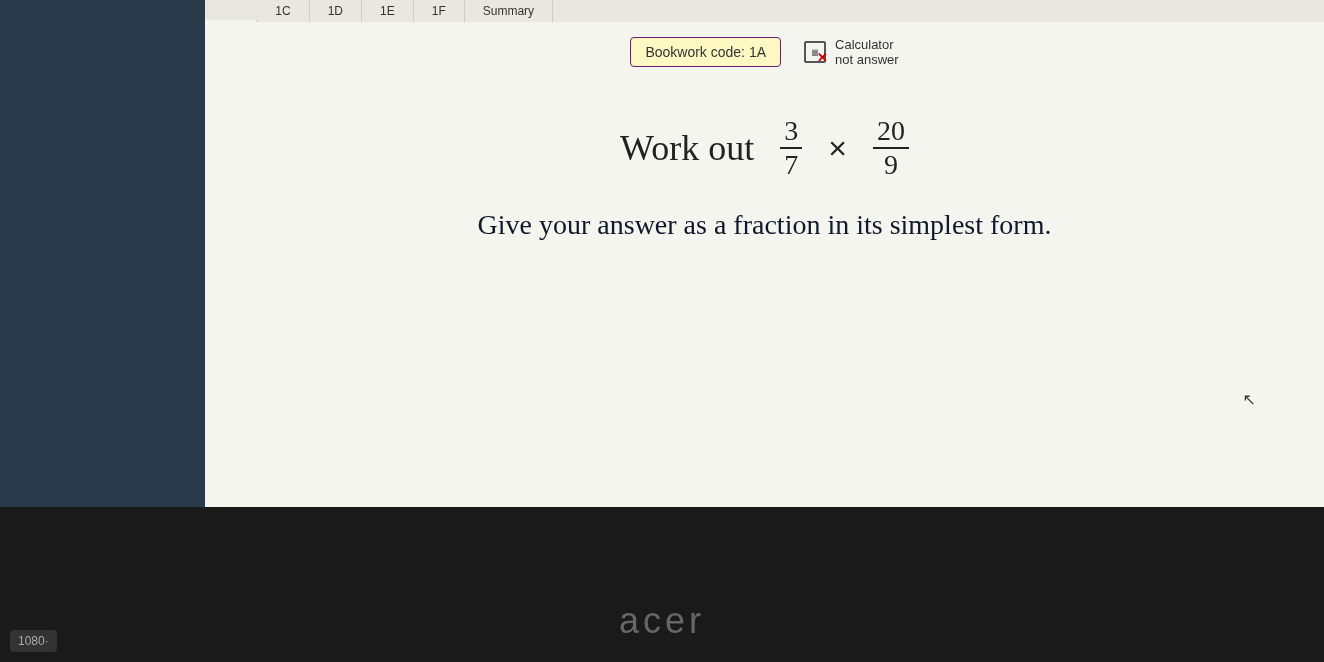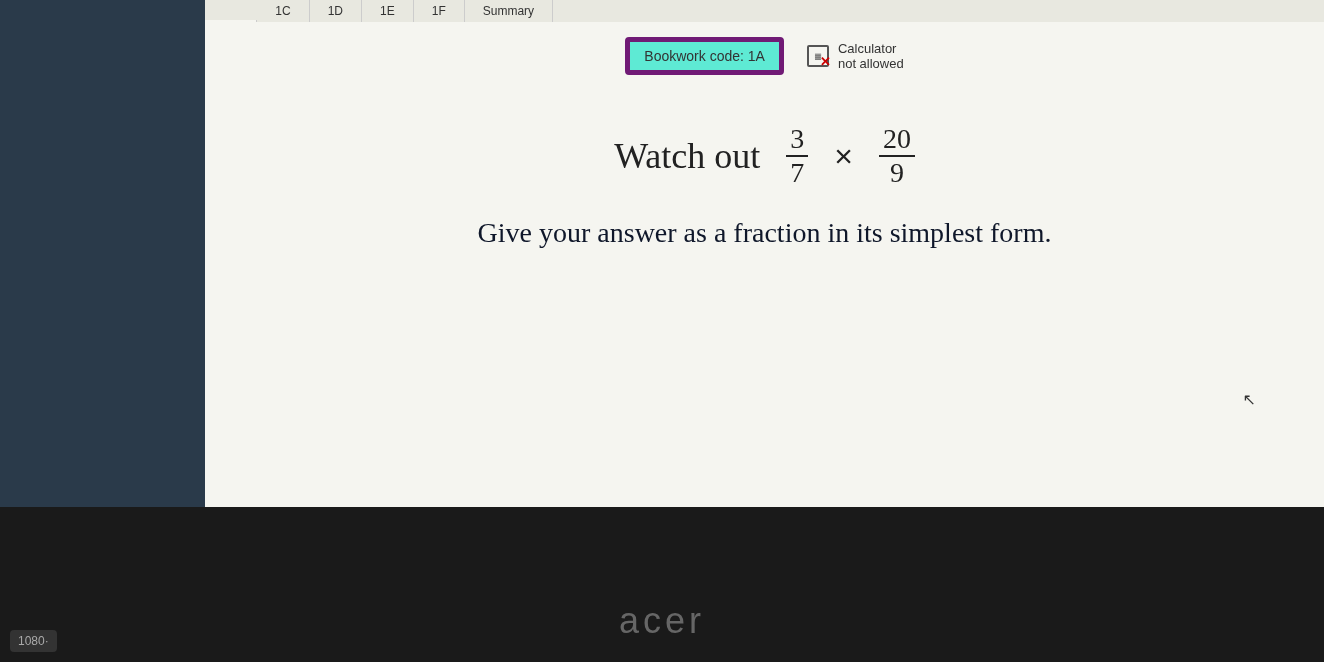--- a/index.html
+++ b/index.html
@@ -86,25 +86,25 @@
     
     .bookwork-bar {
       display: flex;
       align-items: center;
       justify-content: center;
       gap: 20px;
       padding: 15px 0 10px;
     }
 
     .bookwork-code {
-      border: 5px solid #701a75;
+      border: 1px solid #701a75;
       border-radius: 4px;
       padding: 6px 14px;
       font-size: 14px;
-      background: #5eead4;
+      background: #fef9c3;
       color: #333;
     }
 
     .calculator-info {
       display: flex;
       align-items: center;
       gap: 6px;
       font-size: 13px;
       color: #333;
     }
@@ -417,28 +417,28 @@
     </div>
     <div class="calculator-info">
       <div class="calc-icon">
         <div class="calc-icon-inner">
           ▦
           <span class="calc-x">✕</span>
         </div>
       </div>
       <div>
         <div>Calculator</div>
-        <div>not allowed</div>
+        <div>not answer</div>
       </div>
     </div>
   </div>
 
   <div class="problem-area">
     <div class="math-expression">
-      <span class="work-out-text">Watch out</span>
+      <span class="work-out-text">Work out</span>
       <span class="fraction">
         <span class="fraction-num">3</span>
         <span class="fraction-den">7</span>
       </span>
       <span class="multiply-sign">×</span>
       <span class="fraction">
         <span class="fraction-num">20</span>
         <span class="fraction-den">9</span>
       </span>
     </div>

